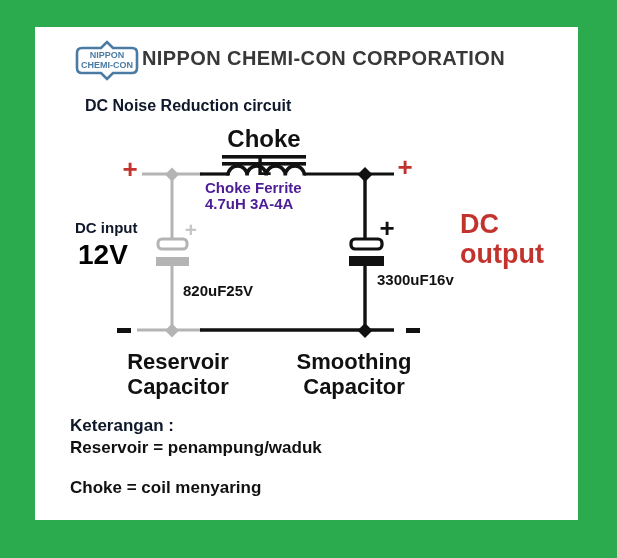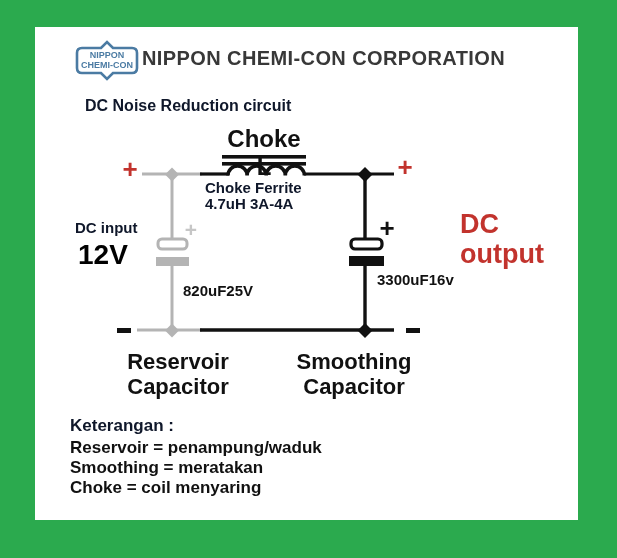--- a/index.html
+++ b/index.html
@@ -26,21 +26,21 @@
     position:absolute;left:85px;top:97px;
     font-size:16px;font-weight:700;color:#0f172a;white-space:nowrap;
   }
   .circuit-svg{position:absolute;left:0;top:0;}
   .choke-label{
     position:absolute;left:218px;top:125px;width:92px;
     text-align:center;font-size:24px;font-weight:700;color:#111;
   }
   .choke-detail{
     position:absolute;left:205px;top:180px;
-    font-size:15px;font-weight:700;color:#0f172a;line-height:15.5px;
+    font-size:15px;font-weight:700;color:#4c1d95;line-height:15.5px;
   }
   .dc-input{
     position:absolute;left:75px;top:219px;
     font-size:15px;font-weight:700;color:#0f172a;white-space:nowrap;
   }
   .input-voltage{
     position:absolute;left:78px;top:239px;
     font-size:28px;font-weight:700;color:#000000;white-space:nowrap;
   }
   .cap-value{
@@ -149,15 +149,14 @@
     <span>Reservoir</span>
     <span>Capacitor</span>
   </div>
   <div class="cap-caption" style="left:296px;">
     <span>Smoothing</span>
     <span>Capacitor</span>
   </div>
 
   <div class="legend-heading">Keterangan :</div>
   <div class="legend-line" style="top:438px;">Reservoir = penampung/waduk</div>
-  <div class="legend-line" style="top:458px;">Smoothing = meratakan</div>
   <div class="legend-line" style="top:478px;">Choke = coil menyaring</div>
 </div>
 
 </body></html>

